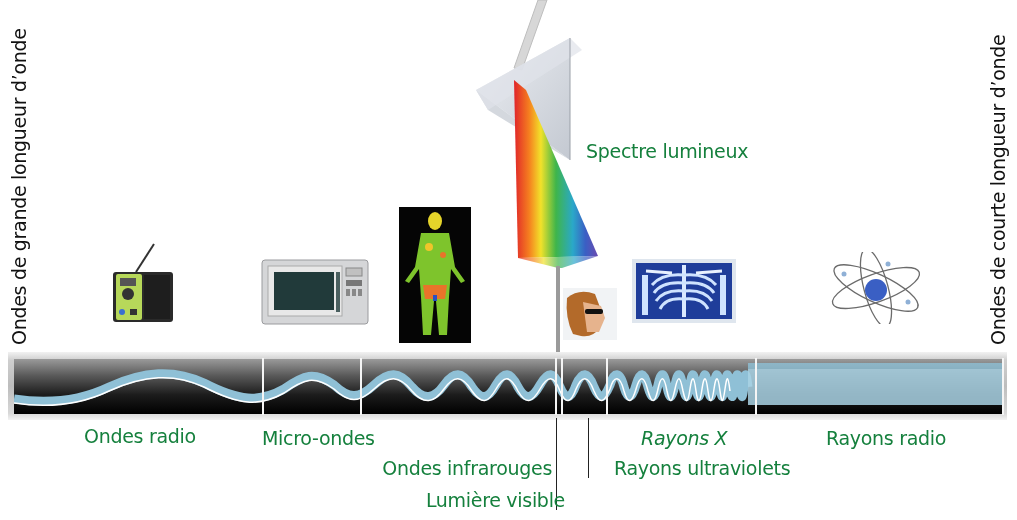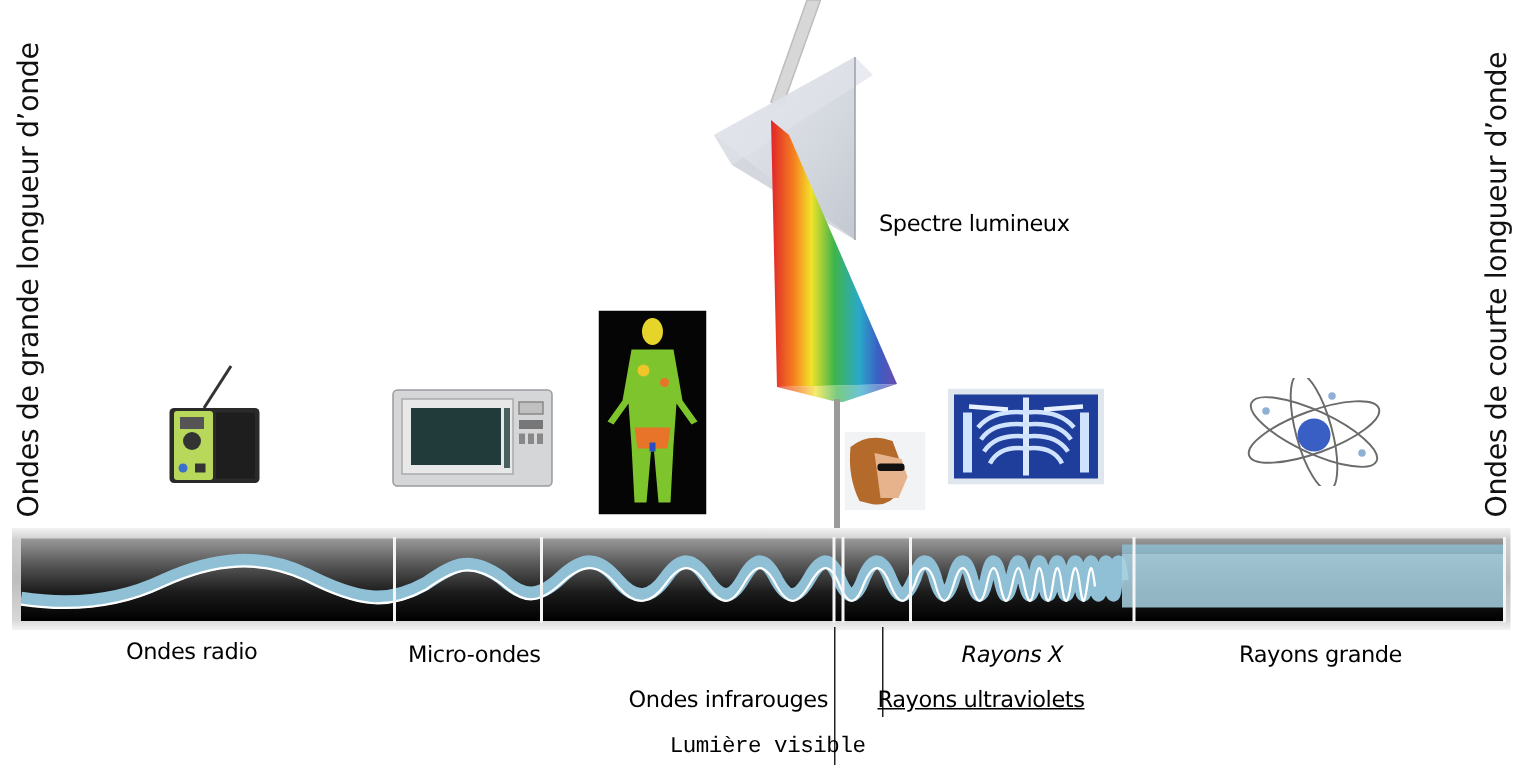--- a/index.html
+++ b/index.html
@@ -1,19 +1,19 @@
 <!DOCTYPE html>
 <html><head>
 <meta charset="utf-8">
 <style>
   html, body { margin:0; padding:0; background:#ffffff; }
   body { width:1017px; height:520px; position:relative; overflow:hidden;
          font-family:"DejaVu Sans","Liberation Sans",sans-serif; color:#111; }
   .abs { position:absolute; }
-  .label { position:absolute; font-size:15px; white-space:nowrap; letter-spacing:-0.3px; color:#000000; }
+  .label { position:absolute; font-size:19px; white-space:nowrap; letter-spacing:-0.3px; color:#15803d; }
   .vlabel { position:absolute; font-size:19px; white-space:nowrap; transform-origin:0 0; transform:rotate(-90deg); letter-spacing:-0.3px; }
   .band-outer { position:absolute; left:8px; top:352px; width:999px; height:68px;
      background:linear-gradient(#f2f2f2,#cfcfcf 12%,#bdbdbd 50%,#d8d8d8 90%,#f3f3f3); }
   .band-inner { position:absolute; left:14px; top:359px; width:990px; height:55px;
      background:linear-gradient(#9a9a9a 0%, #5a5a5a 30%, #1c1c1c 65%, #000 100%); overflow:hidden; }
   .divider { position:absolute; top:358px; width:2px; height:57px; background:#f5f5f5; }
   .leader { position:absolute; width:1px; background:#222; }
 </style>
 </head>
 <body>
@@ -127,18 +127,18 @@
 <div class="divider" style="left:555px;"></div>
 <div class="divider" style="left:561px;"></div>
 <div class="divider" style="left:606px;"></div>
 <div class="divider" style="left:755px;"></div>
 <div class="divider" style="left:1002px;"></div>
 
 <div class="leader" style="left:556px; top:418px; height:92px;"></div>
 <div class="leader" style="left:588px; top:418px; height:60px;"></div>
 
 <div class="label" style="left:84px; top:425px;">Ondes radio</div>
-<div class="label" style="left:272px; top:427px;">Micro-ondes</div>
+<div class="label" style="left:262px; top:427px;">Micro-ondes</div>
 <div class="label" style="right:465px; top:457px;">Ondes infrarouges</div>
-<div class="label" style="right:440px; top:489px;font-family:Liberation Mono, monospace;">Lumière visible</div>
-<div class="label" style="left:585px; top:457px;text-decoration:underline;">Rayons ultraviolets</div>
+<div class="label" style="right:452px; top:489px;">Lumière visible</div>
+<div class="label" style="left:614px; top:457px;">Rayons ultraviolets</div>
 <div class="label" style="left:641px; top:427px;font-style:italic;">Rayons X</div>
-<div class="label" style="left:826px; top:427px;">Rayons grande</div>
+<div class="label" style="left:826px; top:427px;">Rayons radio</div>
 
 </body></html>

